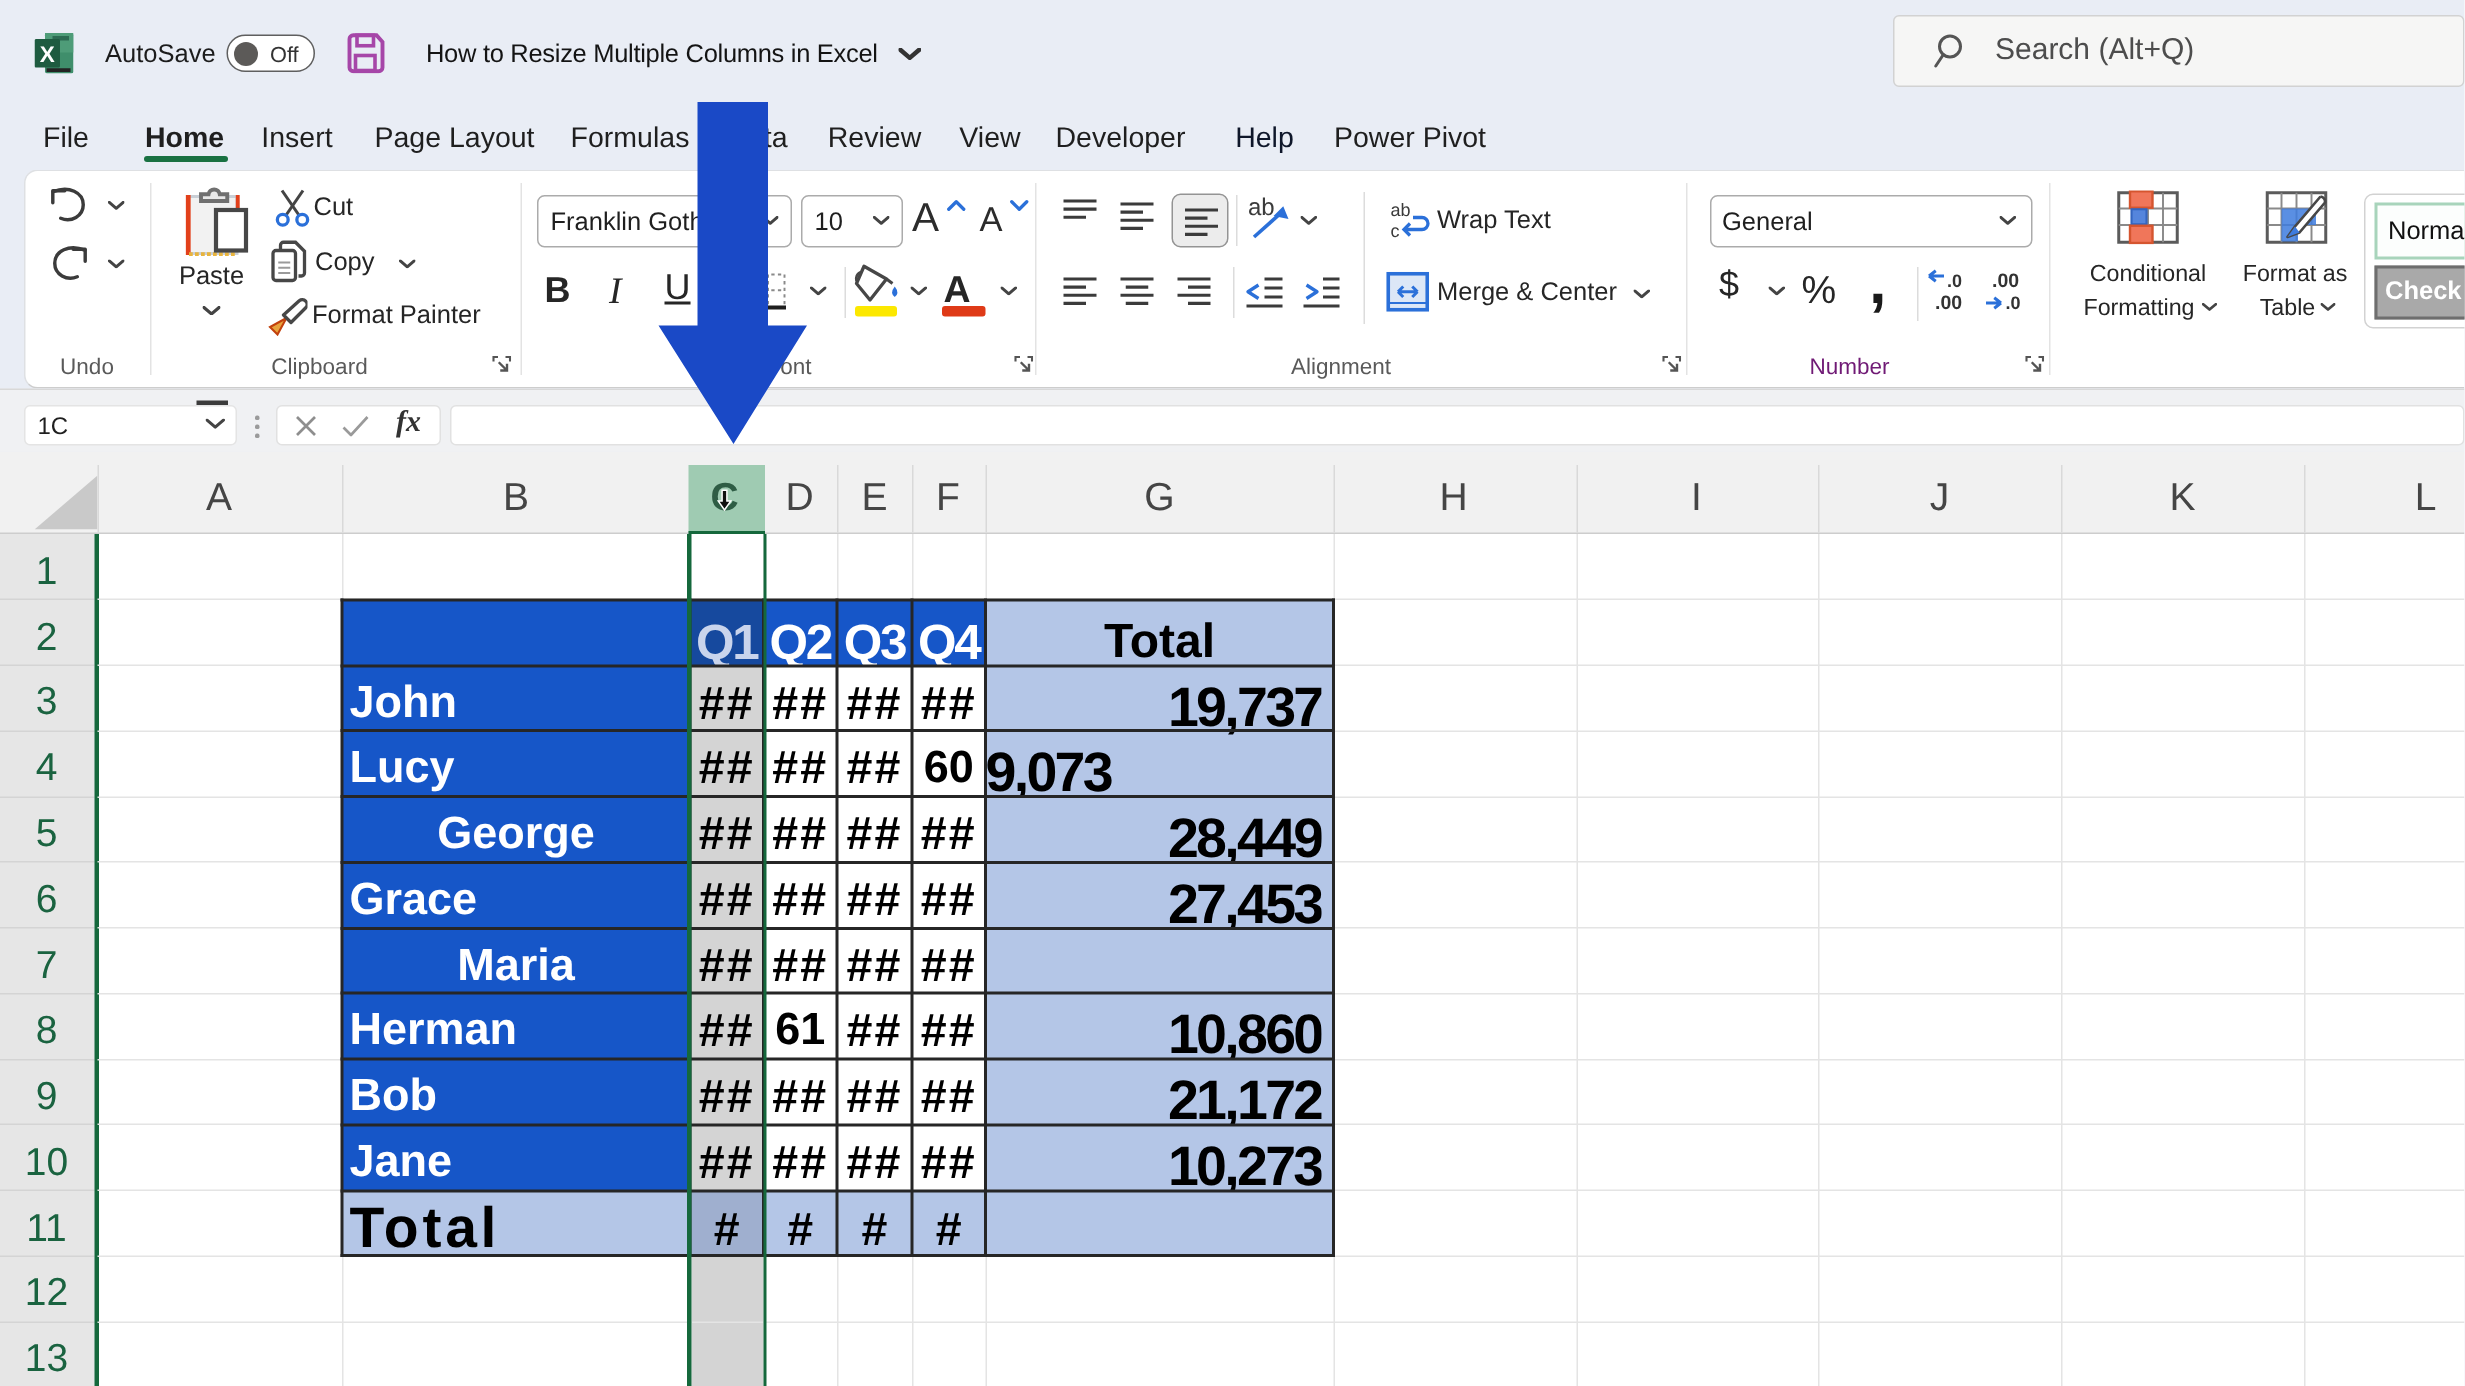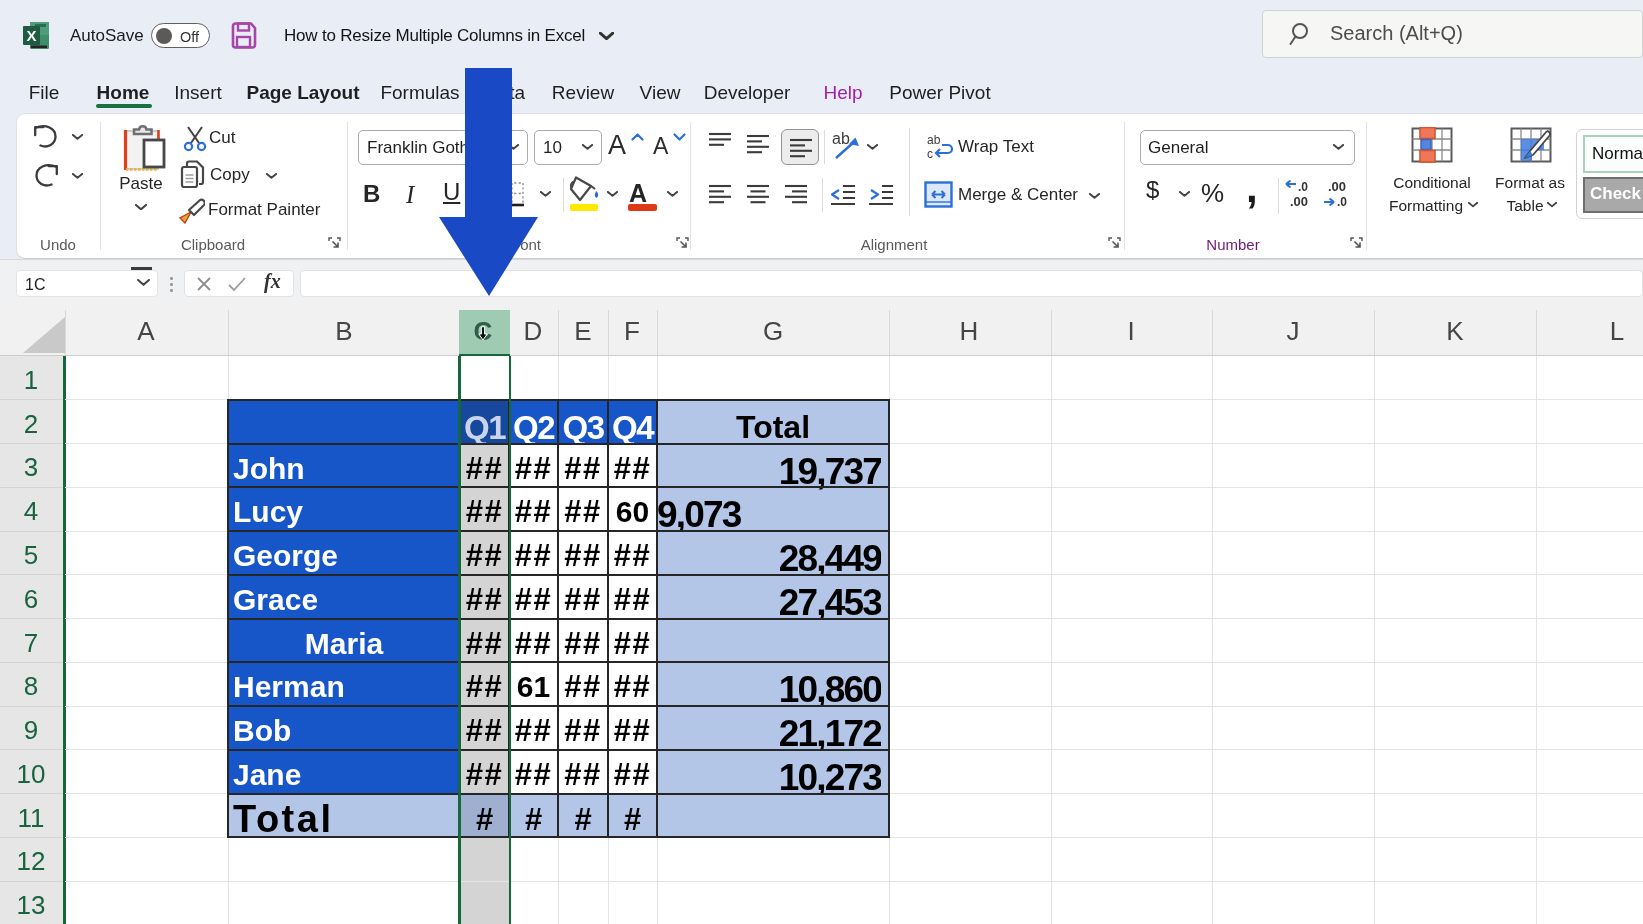--- a/index.html
+++ b/index.html
@@ -32,27 +32,27 @@
     </svg>
 <div class="ab" style="left:1262px;top:10px;width:381px;height:48px;background:#F6F6F5;border:1px solid #D2D2D2;border-radius:4px"></div>
 <svg class="ab" style="left:1289px;top:21px" width="26" height="26" viewBox="0 0 26 26">
       <circle cx="11" cy="10" r="7" fill="none" stroke="#555" stroke-width="2"></circle>
       <line x1="6.5" y1="15.5" x2="1.5" y2="23" stroke="#555" stroke-width="2" stroke-linecap="round"></line>
     </svg>
 <div class="tx" style="left:1330px;top:22px;font-size:20px;color:#4d4d4d">Search (Alt+Q)</div>
 <div class="tx" style="left:44px;top:82px;transform:translateX(-50%);font-size:19px;color:#1f1f1f;">File</div>
 <div class="tx" style="left:123px;top:82px;transform:translateX(-50%);font-size:19px;color:#1f1f1f;font-weight:bold;">Home</div>
 <div class="tx" style="left:198px;top:82px;transform:translateX(-50%);font-size:19px;color:#1f1f1f;">Insert</div>
-<div class="tx" style="left:303px;top:82px;transform:translateX(-50%);font-size:19px;color:#1f1f1f;font-weight:bold;">Page Layout</div>
+<div class="tx" style="left:303px;top:82px;transform:translateX(-50%);font-size:19px;color:#1f1f1f;">Page Layout</div>
 <div class="tx" style="left:420px;top:82px;transform:translateX(-50%);font-size:19px;color:#1f1f1f;">Formulas</div>
 <div class="tx" style="left:505px;top:82px;transform:translateX(-50%);font-size:19px;color:#1f1f1f;">Data</div>
 <div class="tx" style="left:583px;top:82px;transform:translateX(-50%);font-size:19px;color:#1f1f1f;">Review</div>
 <div class="tx" style="left:660px;top:82px;transform:translateX(-50%);font-size:19px;color:#1f1f1f;">View</div>
 <div class="tx" style="left:747px;top:82px;transform:translateX(-50%);font-size:19px;color:#1f1f1f;">Developer</div>
-<div class="tx" style="left:843px;top:82px;transform:translateX(-50%);font-size:19px;color:#a21caf;">Help</div>
+<div class="tx" style="left:843px;top:82px;transform:translateX(-50%);font-size:19px;color:#0f172a;">Help</div>
 <div class="tx" style="left:940px;top:82px;transform:translateX(-50%);font-size:19px;color:#1f1f1f;">Power Pivot</div>
 <div class="ab" style="left:96px;top:104px;width:56px;height:3.5px;background:#197142;border-radius:2px"></div>
 <div class="ab" style="left:16px;top:113px;width:1627px;height:146px;background:#fff;border:1px solid #DEE0E3;border-bottom:1px solid #CDCDCD;border-radius:9px 0 0 9px;border-right:none"></div>
 <div class="ab" style="left:99.5px;top:122px;width:1px;height:128px;background:#E3E3E3"></div>
 <div class="ab" style="left:347px;top:122px;width:1px;height:128px;background:#E3E3E3"></div>
 <div class="ab" style="left:690px;top:122px;width:1px;height:128px;background:#E3E3E3"></div>
 <div class="ab" style="left:1124px;top:122px;width:1px;height:128px;background:#E3E3E3"></div>
 <div class="ab" style="left:1366px;top:122px;width:1px;height:128px;background:#E3E3E3"></div>
 <div class="tx" style="left:58px;top:236px;transform:translateX(-50%);font-size:15px;color:#5a5a5a">Undo</div>
 <div class="tx" style="left:213px;top:236px;transform:translateX(-50%);font-size:15px;color:#5a5a5a">Clipboard</div>
@@ -487,21 +487,21 @@
 <div class="cell" style="left:509px;top:443.54px;width:49px;height:43.77px;line-height:50.77px;font-size:31px;letter-spacing:1.5px;text-align:center">##</div>
 <div class="cell" style="left:558px;top:443.54px;width:50px;height:43.77px;line-height:50.77px;font-size:31px;letter-spacing:1.5px;text-align:center">##</div>
 <div class="cell" style="left:608px;top:443.54px;width:49px;height:43.77px;line-height:50.77px;font-size:31px;letter-spacing:1.5px;text-align:center">##</div>
 <div class="cell" style="left:657px;top:443.54px;width:224px;height:60px;line-height:55.77px;font-size:37px;letter-spacing:-1.8px;text-align:right">19,737</div>
 <div class="cell" style="left:233px;top:487.31px;width:222px;height:43.77px;line-height:50.77px;font-size:30px;text-align:left;color:#fff">Lucy</div>
 <div class="cell" style="left:460px;top:487.31px;width:49px;height:43.77px;line-height:50.77px;font-size:31px;letter-spacing:1.5px;text-align:center">##</div>
 <div class="cell" style="left:509px;top:487.31px;width:49px;height:43.77px;line-height:50.77px;font-size:31px;letter-spacing:1.5px;text-align:center">##</div>
 <div class="cell" style="left:558px;top:487.31px;width:50px;height:43.77px;line-height:50.77px;font-size:31px;letter-spacing:1.5px;text-align:center">##</div>
 <div class="cell" style="left:608px;top:487.31px;width:49px;height:43.77px;line-height:50.77px;font-size:30px;text-align:center">60</div>
 <div class="cell" style="left:657px;top:487.31px;width:224px;height:43.77px;line-height:55.77px;font-size:37px;letter-spacing:-1.8px;">9,073</div>
-<div class="cell" style="left:233px;top:531.08px;width:222px;height:59px;line-height:50.77px;font-size:30px;text-align:left;color:#fff">George</div>
+<div class="cell" style="left:233px;top:531.08px;width:222px;height:59px;line-height:50.77px;font-size:30px;text-align:center;color:#fff">George</div>
 <div class="cell" style="left:460px;top:531.08px;width:49px;height:43.77px;line-height:50.77px;font-size:31px;letter-spacing:1.5px;text-align:center">##</div>
 <div class="cell" style="left:509px;top:531.08px;width:49px;height:43.77px;line-height:50.77px;font-size:31px;letter-spacing:1.5px;text-align:center">##</div>
 <div class="cell" style="left:558px;top:531.08px;width:50px;height:43.77px;line-height:50.77px;font-size:31px;letter-spacing:1.5px;text-align:center">##</div>
 <div class="cell" style="left:608px;top:531.08px;width:49px;height:43.77px;line-height:50.77px;font-size:31px;letter-spacing:1.5px;text-align:center">##</div>
 <div class="cell" style="left:657px;top:531.08px;width:224px;height:43.77px;line-height:55.77px;font-size:37px;letter-spacing:-1.8px;text-align:right">28,449</div>
 <div class="cell" style="left:233px;top:574.85px;width:222px;height:43.77px;line-height:50.77px;font-size:30px;text-align:left;color:#fff">Grace</div>
 <div class="cell" style="left:460px;top:574.85px;width:49px;height:43.77px;line-height:50.77px;font-size:31px;letter-spacing:1.5px;text-align:center">##</div>
 <div class="cell" style="left:509px;top:574.85px;width:49px;height:43.77px;line-height:50.77px;font-size:31px;letter-spacing:1.5px;text-align:center">##</div>
 <div class="cell" style="left:558px;top:574.85px;width:50px;height:43.77px;line-height:50.77px;font-size:31px;letter-spacing:1.5px;text-align:center">##</div>
 <div class="cell" style="left:608px;top:574.85px;width:49px;height:43.77px;line-height:50.77px;font-size:31px;letter-spacing:1.5px;text-align:center">##</div>

